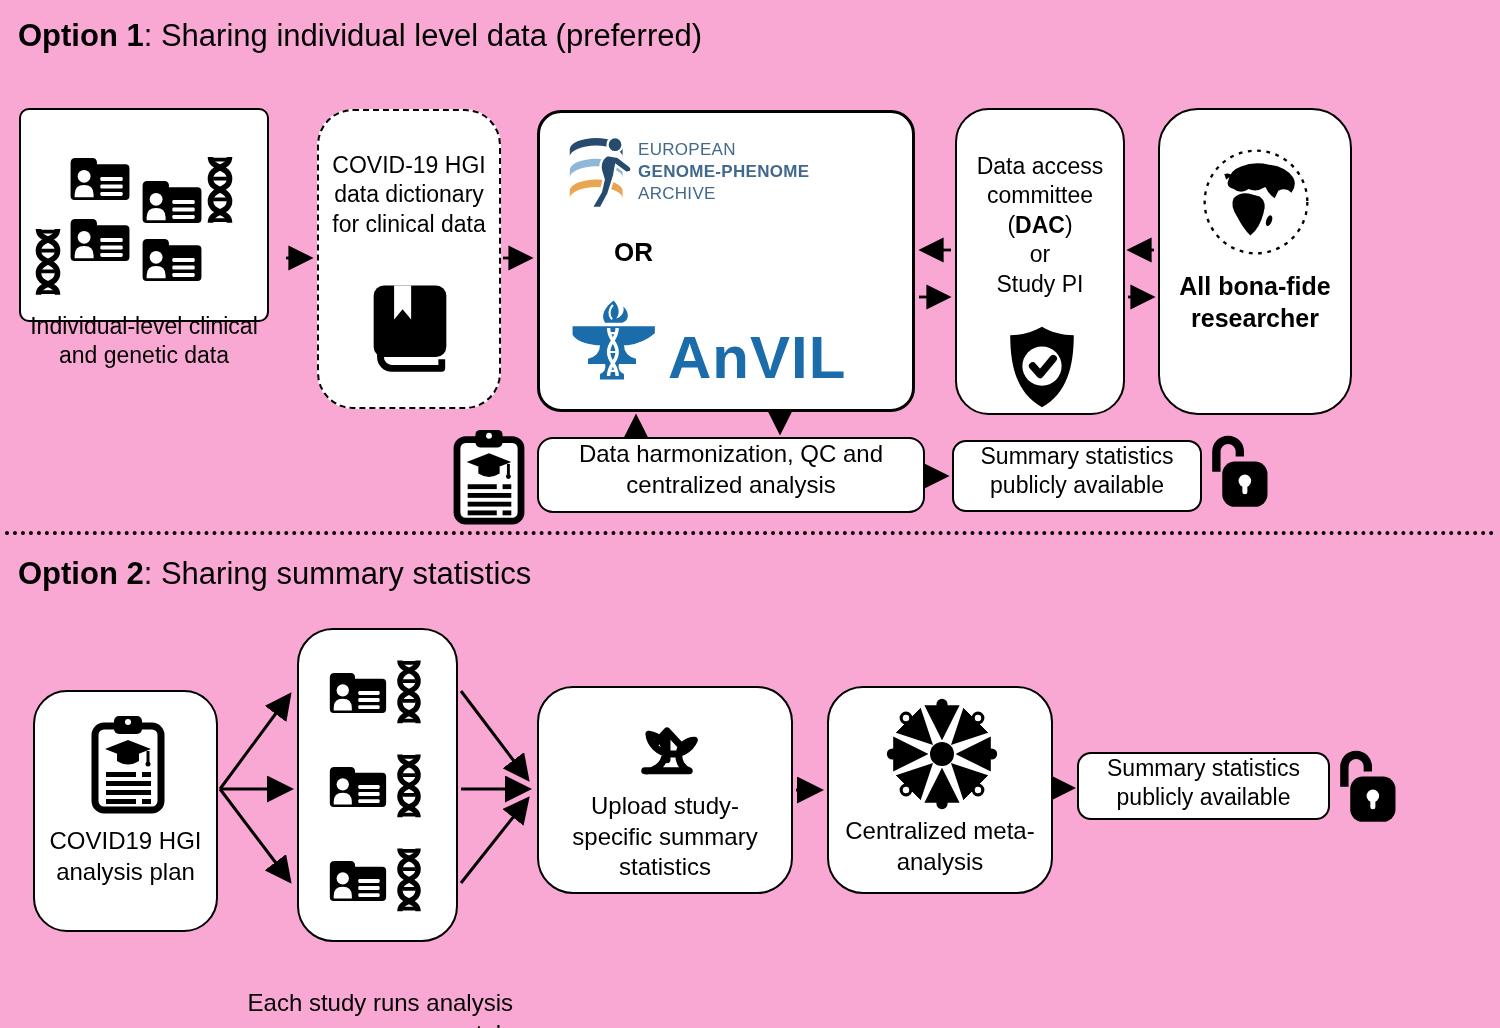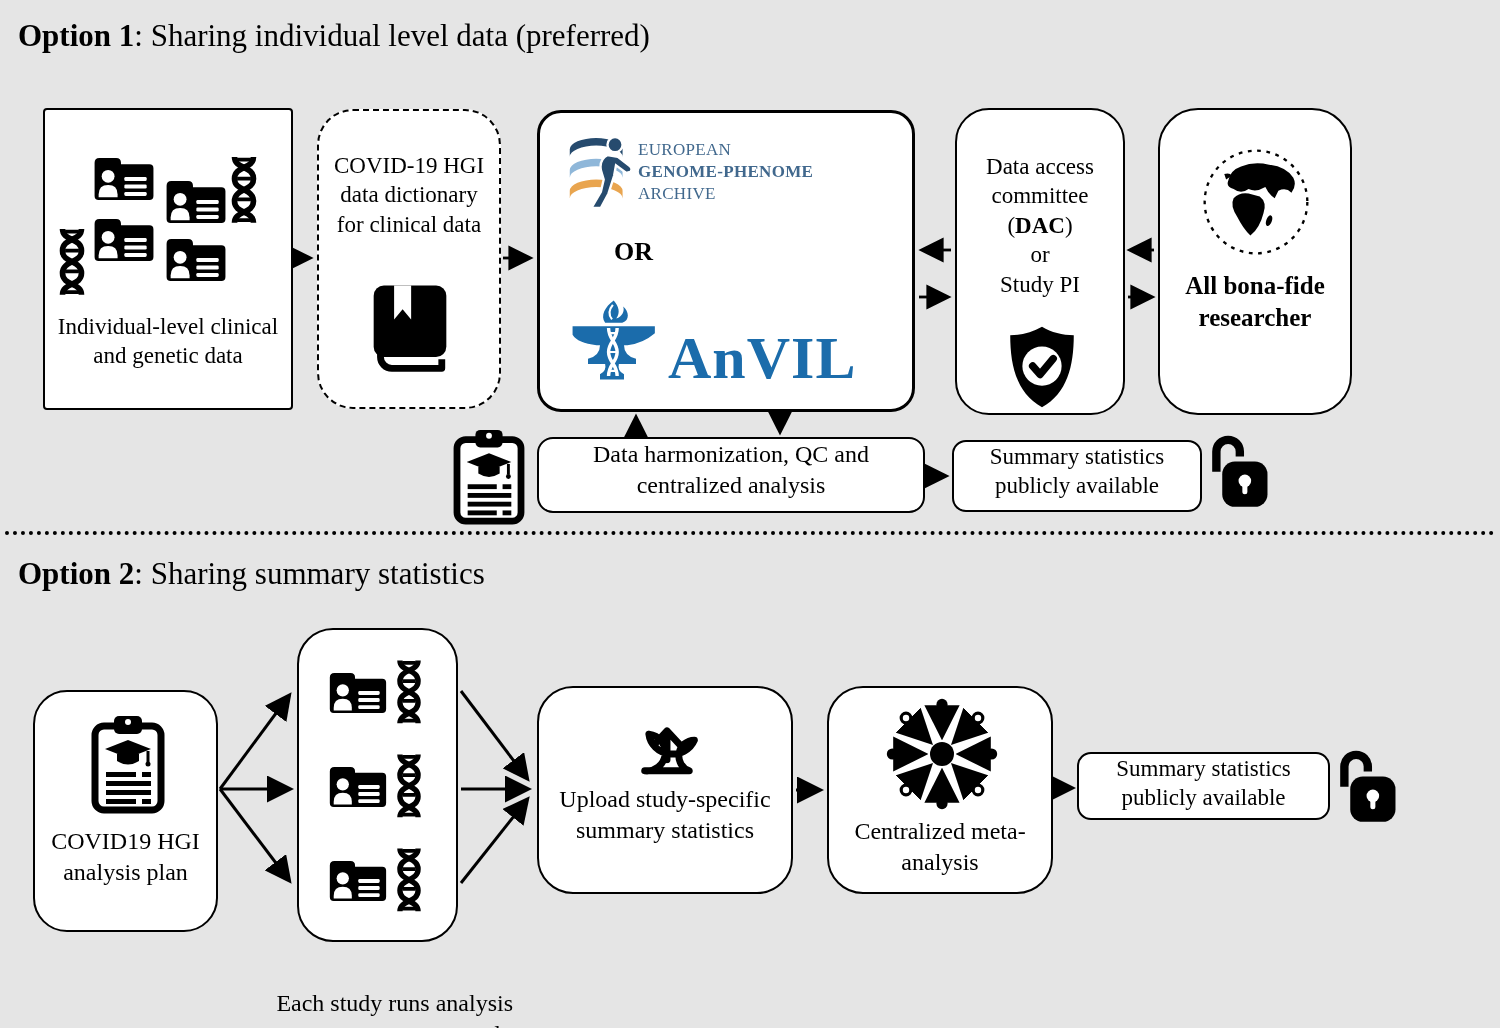--- a/index.html
+++ b/index.html
@@ -1,17 +1,17 @@
 <!DOCTYPE html>
 <html><head>
 <meta charset="utf-8">
 <style>
   html,body{margin:0;padding:0;background:#fff}
-  .canvas{position:relative;width:1500px;height:1028px;background:#e5e5e5;
-          font-family:Liberation Serif, serif;color:#000;overflow:hidden}
+  .canvas{position:relative;width:1500px;height:1028px;background:#f9a8d4;
+          font-family:Liberation Sans, sans-serif;color:#000;overflow:hidden}
   .abs{position:absolute}
   .heading{position:absolute;font-size:31px;white-space:nowrap;z-index:3}
   .heading b{font-weight:bold}
   .box{position:absolute;background:#fff;border:2.5px solid #000;box-sizing:border-box;z-index:2}
   .box.dash{border-style:dashed;border-width:2px}
   .box.thick{border-width:3.5px}
   .lbl{position:absolute;left:0;right:0;text-align:center;line-height:1.28}
   .flexc{display:flex;align-items:flex-start;justify-content:center;text-align:center;line-height:1.28}
   .f23{font-size:23px}
   .f24{font-size:24px}
@@ -96,21 +96,21 @@
       <line x1="461" y1="883" x2="526" y2="801" marker-end="url(#ah)"></line>
       <line x1="796" y1="790" x2="818" y2="790" marker-end="url(#ah)"></line>
       <line x1="1056" y1="788" x2="1070" y2="788" marker-end="url(#ah)"></line>
     </g>
   </svg>
 
   <div class="heading" style="left:18px;top:18px">
     <b>Option 1</b><span>: Sharing individual level data (preferred)</span>
   </div>
 
-  <div class="box" style="left:43px;top:108px;width:250px;height:302px;border-radius:4px">
+  <div class="box" style="left:19px;top:108px;width:250px;height:214px;border-radius:10px">
     <svg class="icon" style="left:47px;top:44px;width:62px;height:46px">
         <use href="#i-folder"></use>
       </svg>
     <svg class="icon" style="left:119px;top:67px;width:62px;height:46px">
         <use href="#i-folder"></use>
       </svg>
     <svg class="icon" style="left:47px;top:105px;width:62px;height:46px">
         <use href="#i-folder"></use>
       </svg>
     <svg class="icon" style="left:119px;top:125px;width:62px;height:46px">
@@ -247,21 +247,21 @@
       </div>
     </div>
   </div>
   <div class="abs f24" style="left:243px;top:988px;width:270px;text-align:right;line-height:1.28;z-index:2">Each study runs analysis separately</div>
 
   <div class="box" style="left:537px;top:686px;width:256px;height:208px;border-radius:36px">
     <svg class="icon" style="left:76px;top:14px;width:104px;height:80px" viewBox="0 0 112 86">
       <path d="M32,74 H80 a17,17 0 0 1 5.5,-33 a25.5,24 0 0 1 -49,-6.5 a18.5,18.5 0 0 1 -4.5,39.5 z" fill="#fff" stroke="#000" stroke-width="7.5" stroke-linejoin="round"></path>
       <path d="M56,62 V34 M42,46 L56,31 L70,46" stroke="#000" stroke-width="7.5" fill="none" stroke-linecap="round" stroke-linejoin="round"></path>
     </svg>
-    <div class="lbl f24" style="top:96px;padding:0 14px">Upload study-specific summary statistics</div>
+    <div class="lbl f24" style="top:103px;padding:0 14px">Upload study-specific summary statistics</div>
   </div>
 
   <div class="box" style="left:827px;top:686px;width:226px;height:208px;border-radius:36px">
     <svg class="icon" style="left:53px;top:6px;width:120px;height:120px" viewBox="0 0 150 150">
       <defs>
         <marker id="mah" markerWidth="8" markerHeight="8" refX="6" refY="4" orient="auto">
           <path d="M0,0 L8,4 L0,8 z" fill="#000"></path>
         </marker>
       </defs>
       <circle cx="75" cy="75" r="15" fill="#000"></circle>

